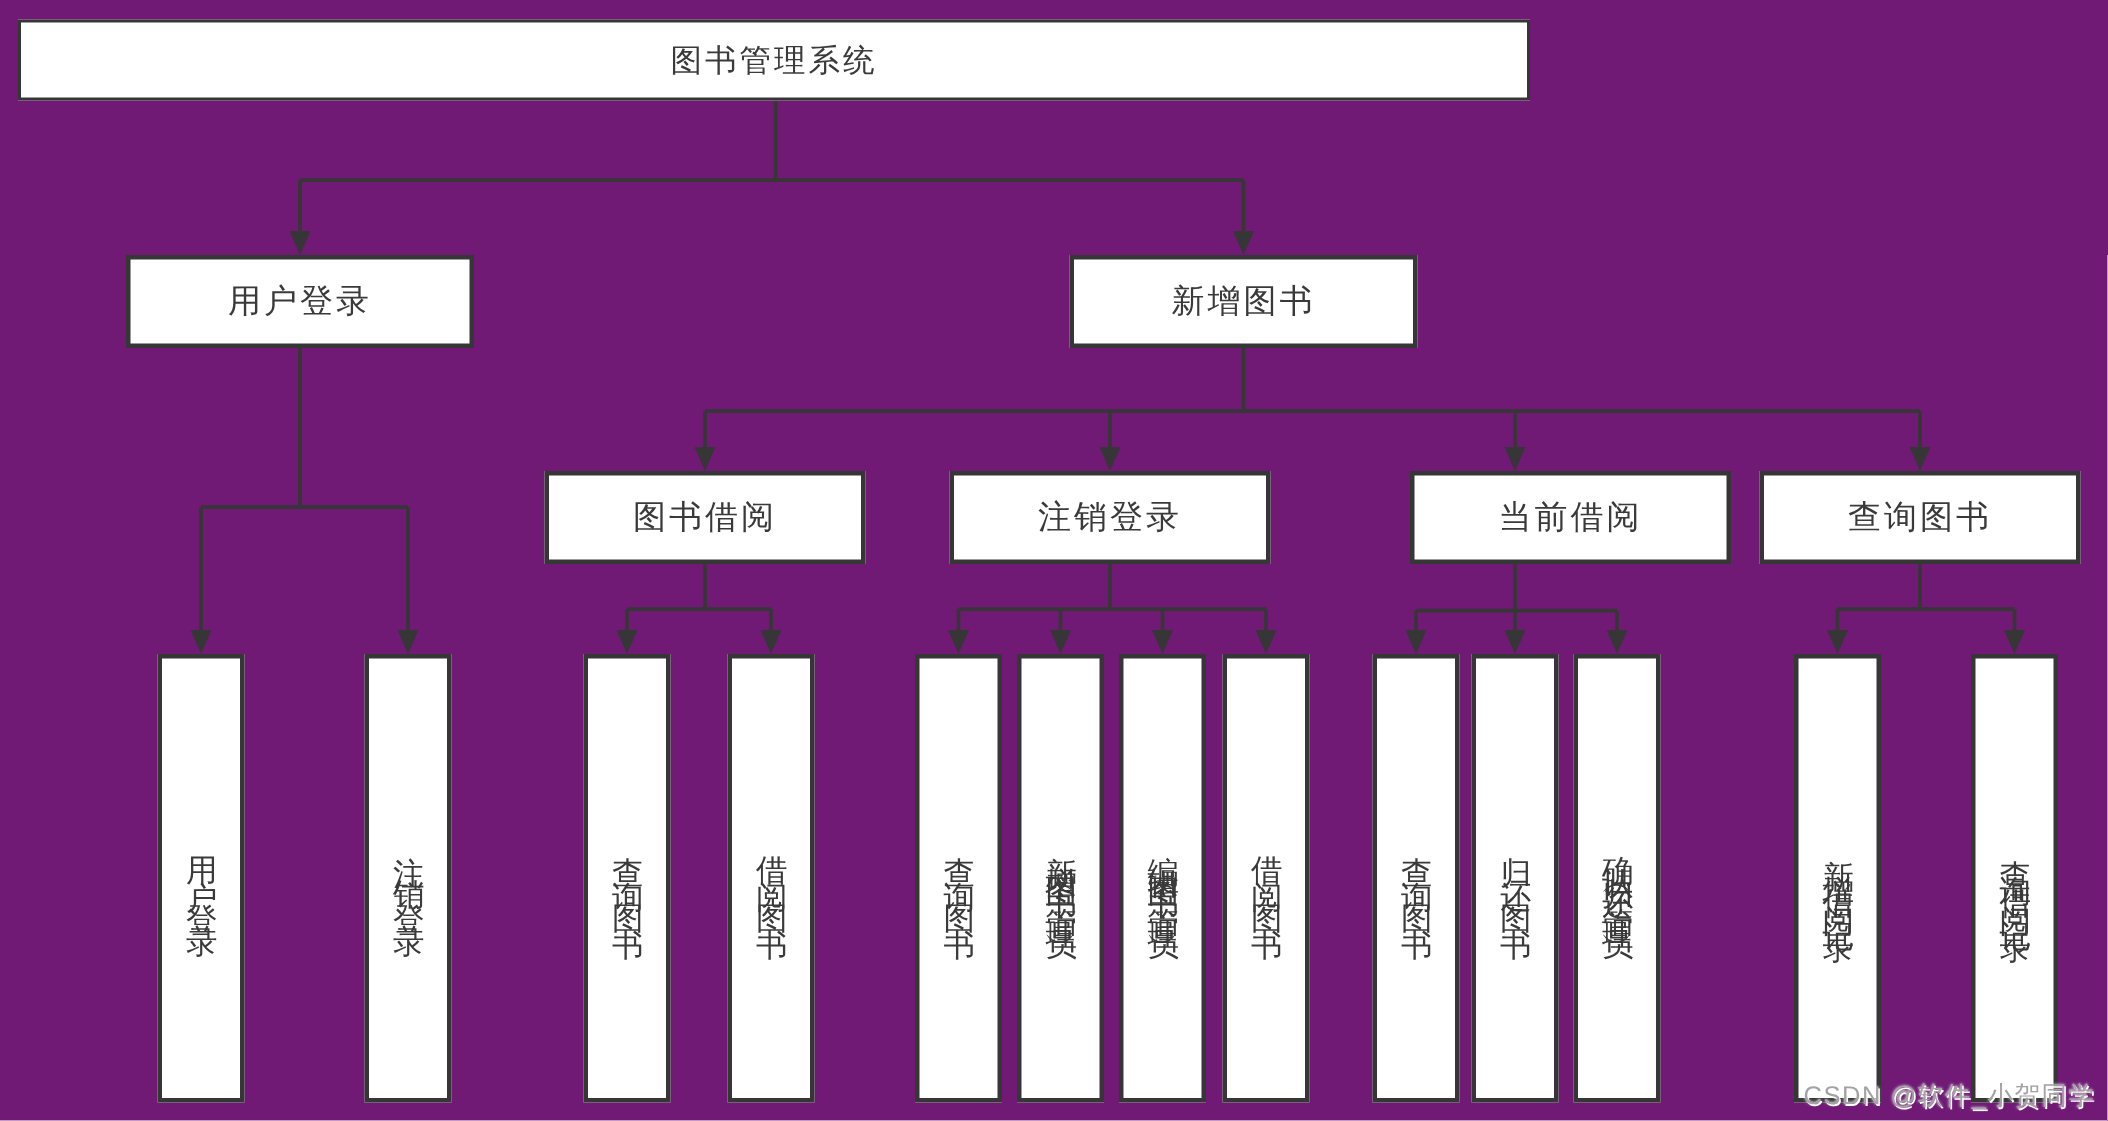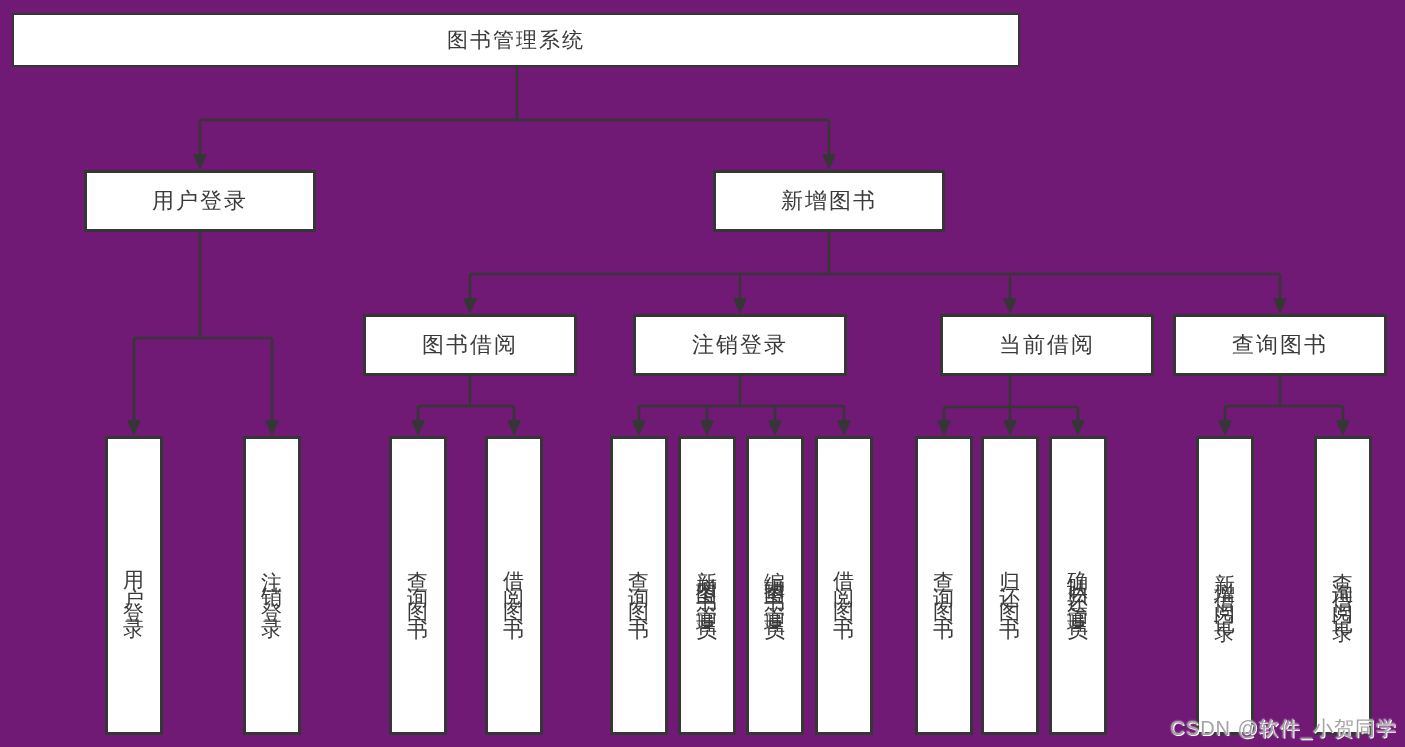--- a/index.html
+++ b/index.html
@@ -49,21 +49,21 @@
     line-height: 1;
     white-space: nowrap;
   }
   .leaf .vtext.len4 { letter-spacing: 16px; }
   .leaf .vtext.len6 { letter-spacing: 10px; }
   .leaf .vtext.len9 { letter-spacing: 7px;  }
   .watermark {
     position: absolute;
     right: 8px;
     bottom: 5px;
-    font-size: 20px;
+    font-size: 17px;
     color: #a3a3a3;
     text-shadow: 0 0 2px #ffffff, 1px 1px 0 #ffffff;
     letter-spacing: 1px;
     white-space: nowrap;
   }
 </style>
 </head>
 <body>
 
 <div id="stage">

